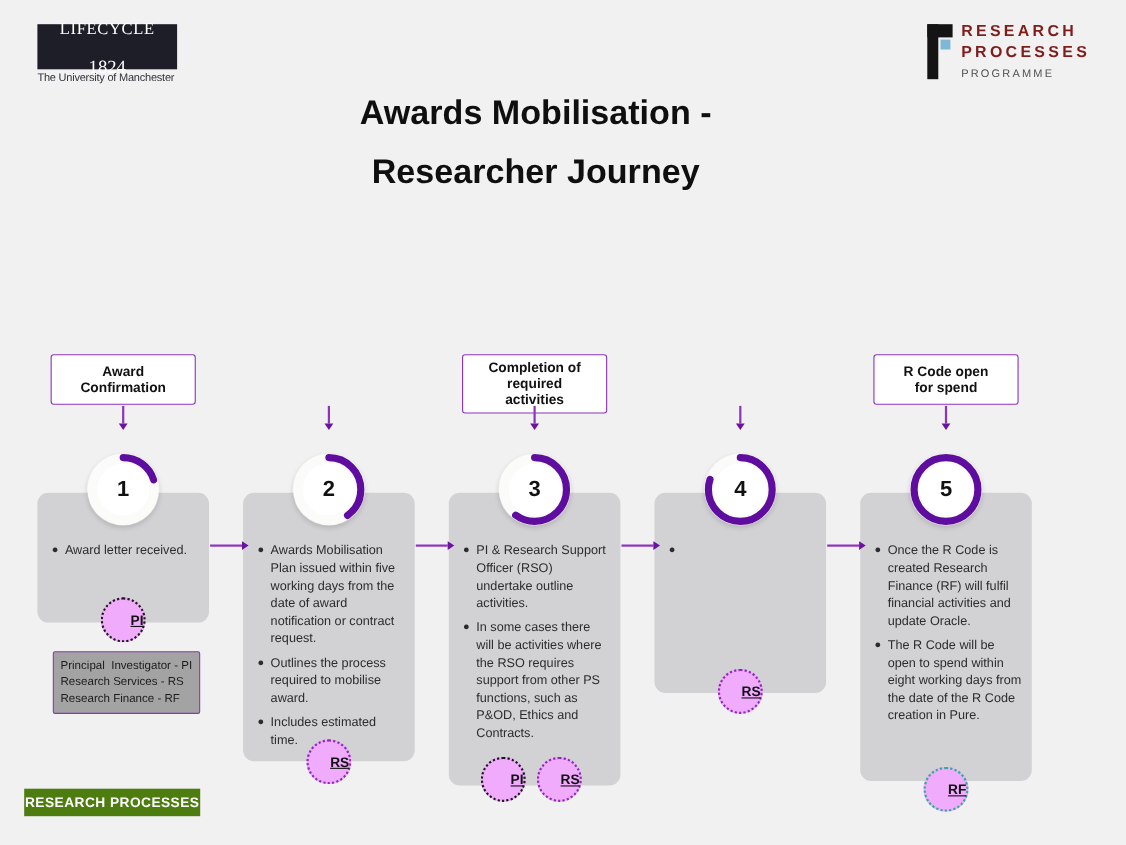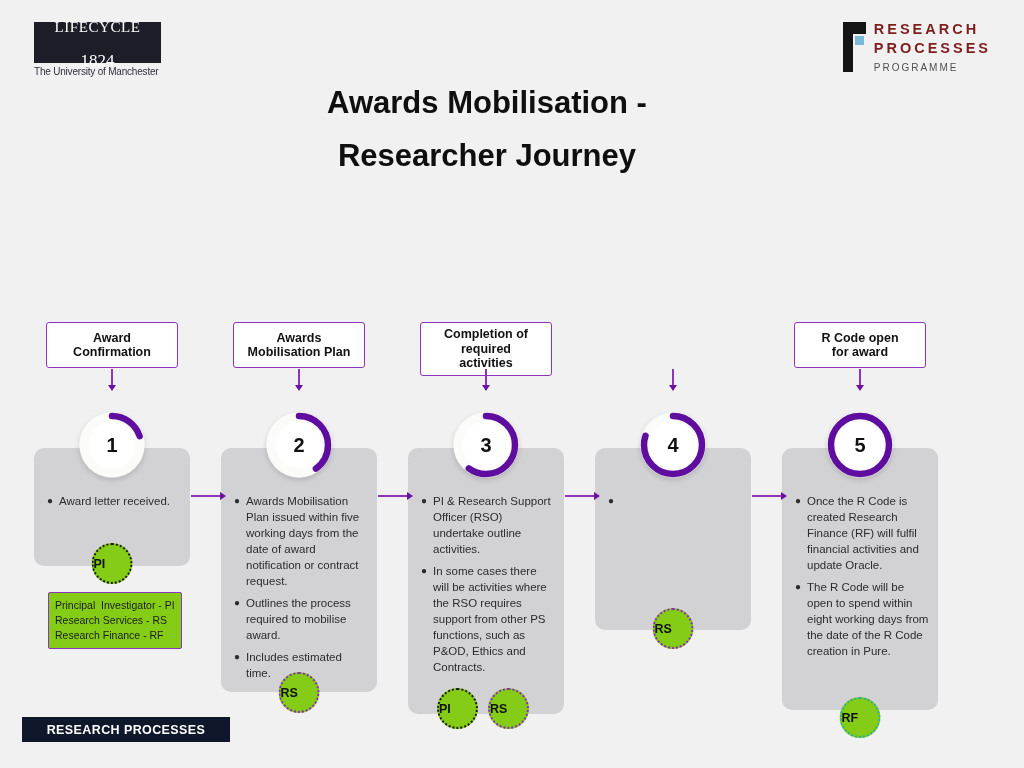--- a/index.html
+++ b/index.html
@@ -43,39 +43,39 @@
   .c5 .info-box { height:262px; }
 
   .bullets { list-style:none; font-size:11.5px; line-height:16px; color:#2c2c2e; }
   .bullets li { display:flex; margin-bottom:6px; }
   .bullets .dot { flex:none; width:17px; padding-left:5px; font-size:10px; }
   .bullets b { font-weight:normal; }
 
   .step-circle { position:absolute; left:50%; top:90px; transform:translateX(-50%); width:66px; height:66px; border-radius:50%; box-shadow:0 2px 5px rgba(0,0,0,0.14); }
   .step-circle .num { position:absolute; left:0; top:0; width:66px; height:66px; display:flex; align-items:center; justify-content:center; font-size:20px; font-weight:bold; color:#111; }
 
-  .badge { position:absolute; width:41px; height:41px; border-radius:50%; background:#84cc16; border:2.5px dotted #1a1a1a; display:flex; align-items:center; justify-content:flex-start; font-size:12.5px; font-weight:bold; color:#111; }
+  .badge { position:absolute; width:41px; height:41px; border-radius:50%; background:#f0abfc; border:2.5px dotted #1a1a1a; display:flex; align-items:center; justify-content:flex-end; font-size:12.5px; font-weight:bold; color:#111;text-decoration:underline; }
   .c1 .badge-0 { left:50%; transform:translateX(-50%); top:221px; }
   .c2 .badge-0 { left:50%; transform:translateX(-50%); top:350px; }
   .c3 .badge-0 { left:29px; top:366px; }
   .c3 .badge-1 { left:80px; top:366px; }
   .c4 .badge-0 { left:50%; transform:translateX(-50%); top:286px; }
   .c5 .badge-0 { left:50%; transform:translateX(-50%); top:375px; }
 
   
   .h-arrow { position:absolute; height:2px; background:#8e33bd; top:495px; }
   .h-arrow::after { content:""; position:absolute; right:-6px; top:-3px; width:0; height:0; border-left:6px solid #6d11a0; border-top:4px solid transparent; border-bottom:4px solid transparent; }
   .ha1 { left:191px; width:29px; }
   .ha2 { left:378px; width:29px; }
   .ha3 { left:565px; width:29px; }
   .ha4 { left:752px; width:29px; }
 
   
-  .legend { position:absolute; left:48px; top:592px; width:134px; background:#84cc16; border:1.6px solid #8e33bd; border-radius:2px; padding:5px 6px; font-size:10.5px; line-height:15px; color:#1c1c1e; white-space:pre-wrap; }
-  .banner { position:absolute; left:22px; top:717px; width:208px; height:25px; background:#0f172a; color:#fff; font-weight:bold; font-size:12.5px; letter-spacing:0.4px; display:flex; align-items:center; justify-content:center; }
+  .legend { position:absolute; left:48px; top:592px; width:134px; background:#a3a3a3; border:1.6px solid #8e33bd; border-radius:2px; padding:5px 6px; font-size:10.5px; line-height:15px; color:#1c1c1e; white-space:pre-wrap; }
+  .banner { position:absolute; left:22px; top:717px; width:160px; height:25px; background:#4d7c0f; color:#fff; font-weight:bold; font-size:12.5px; letter-spacing:0.4px; display:flex; align-items:center; justify-content:center; }
 </style>
 </head>
 <body>
 
 <div class="uom">
   <div class="uom-box">
     <span class="uom-name">LIFECYCLE</span>
     <span class="uom-year">1824</span>
   </div>
   <div class="uom-tagline">The University of Manchester</div>
@@ -121,24 +121,20 @@
       <circle cx="33" cy="33" r="23.5" fill="#ffffff"></circle>
     </svg>
     <span class="num">1</span>
   </div>
   <div class="badge badge-0" style="border-color: rgb(26, 26, 26);">
       <span>PI</span>
     </div>
 </div>
 
 <div class="col c2">
-  <div class="label-box">
-      <span>Awards
-Mobilisation Plan</span>
-    </div>
   <div class="v-connector">
       <div class="v-line"></div>
       <div class="v-head"></div>
     </div>
   <div class="info-box">
       <ul class="bullets">
         <li>
           <span class="dot">●</span>
           <span class="btext"><span>Awards Mobilisation Plan </span><b>issued within five working days</b><span> from the date of award notification or contract request.</span></span>
         </li>
@@ -224,21 +220,21 @@
     <span class="num">4</span>
   </div>
   <div class="badge badge-0" style="border-color: rgb(138, 43, 184);">
       <span>RS</span>
     </div>
 </div>
 
 <div class="col c5">
   <div class="label-box">
       <span>R Code open
-for award</span>
+for spend</span>
     </div>
   <div class="v-connector">
       <div class="v-line"></div>
       <div class="v-head"></div>
     </div>
   <div class="info-box">
       <ul class="bullets">
         <li>
           <span class="dot">●</span>
           <span class="btext"><span>Once the R Code is created Research Finance (RF) will fulfil financial activities and update Oracle.</span></span>

